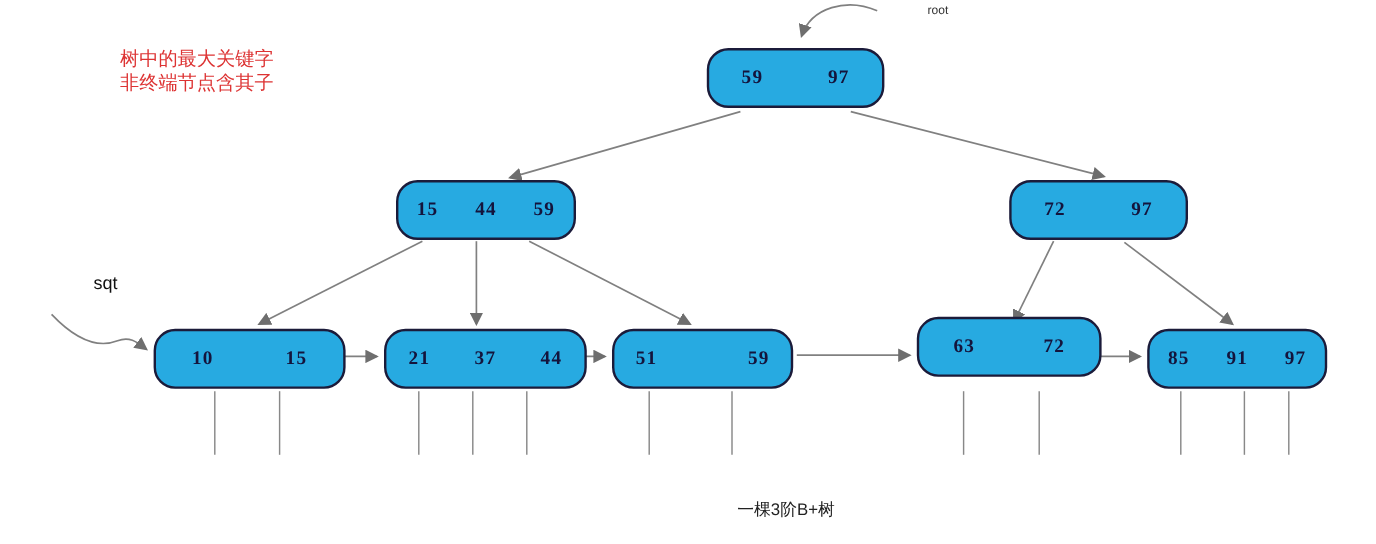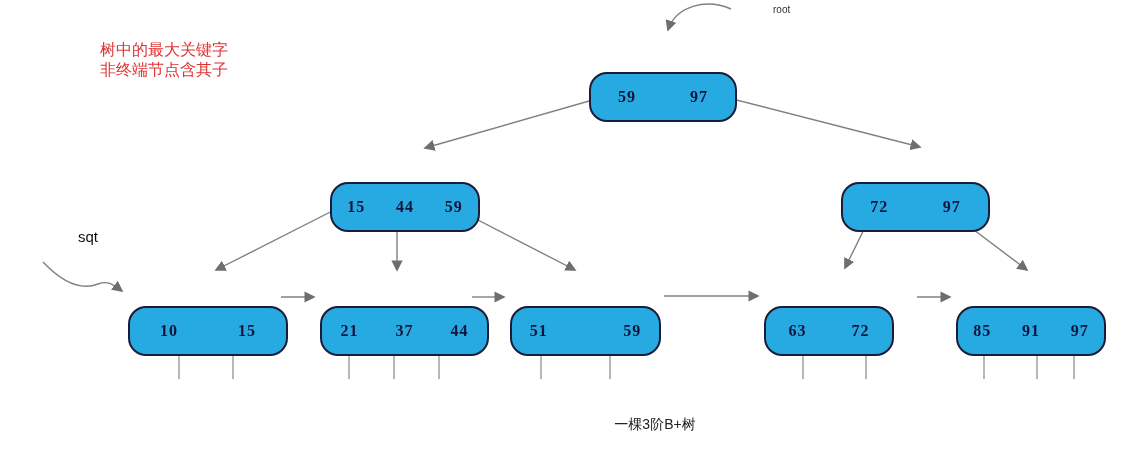--- a/index.html
+++ b/index.html
@@ -22,36 +22,35 @@
     position:absolute;
     height:50px;
     background:var(--node-fill);
     border:2px solid var(--node-border);
     border-radius:18px;
     box-sizing:border-box;
     display:flex;
     align-items:center;
     justify-content:space-around;
     z-index:2;
-    margin-top:32px;
   }
   .key{
     font-family:"Liberation Serif",serif;
     font-weight:700;
     font-size:16px;
     color:var(--key-text);
     letter-spacing:1px;
   }
   .node-root{left:589px;top:40px;width:148px;}
   .node-internal-left{left:330px;top:150px;width:150px;}
   .node-internal-right{left:841px;top:150px;width:149px;}
   .node-leaf1{left:128px;top:274px;width:160px;}
   .node-leaf2{left:320px;top:274px;width:169px;}
   .node-leaf3{left:510px;top:274px;width:151px;gap:40px;}
-  .node-leaf4{left:764px;top:274px;width:130px;text-align:center;}
+  .node-leaf4{left:764px;top:264px;width:154px;text-align:center;}
   .node-leaf5{left:956px;top:274px;width:150px;}
   .annotation{
     position:absolute;left:100px;top:40px;
     color:var(--annotation-red);
     font-size:16px;line-height:20px;
     white-space:nowrap;
   }
   .label-root{
     position:absolute;left:762px;top:4px;
     font-size:10px;color:#333333;margin-left:11px;

